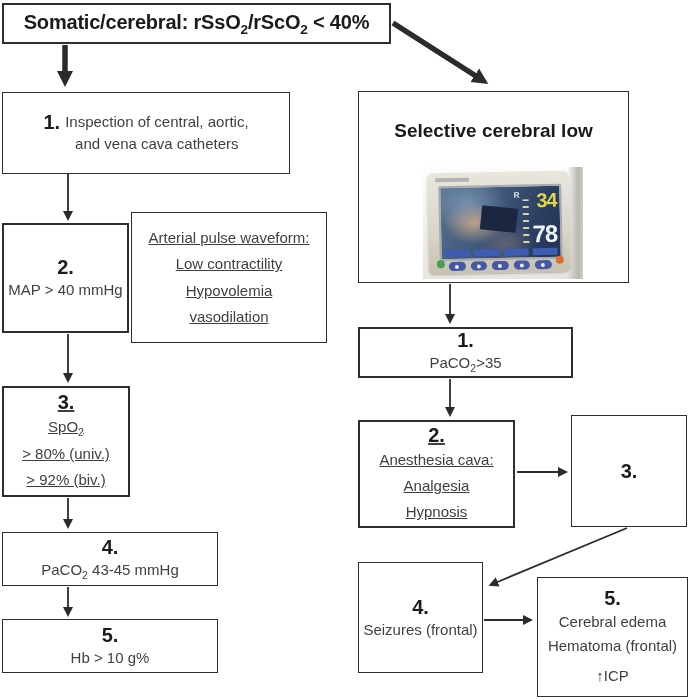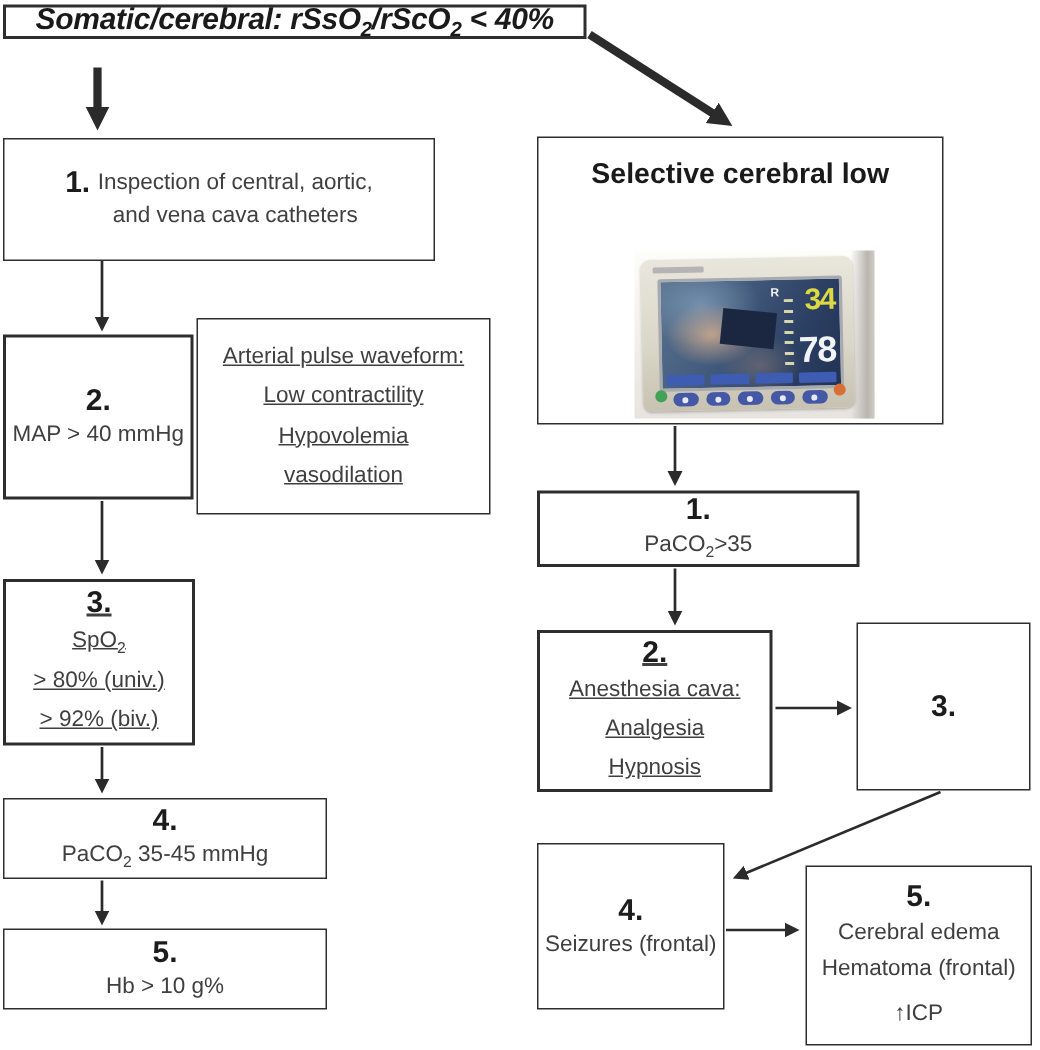--- a/index.html
+++ b/index.html
@@ -80,21 +80,21 @@
     <line class="thinline" x1="68" y1="334" x2="68" y2="376" marker-end="url(#mThin)"></line>
     <line class="thinline" x1="68" y1="498" x2="68" y2="522" marker-end="url(#mThin)"></line>
     <line class="thinline" x1="68" y1="587" x2="68" y2="610" marker-end="url(#mThin)"></line>
     <line class="thinline" x1="450" y1="284" x2="450" y2="317" marker-end="url(#mThin)"></line>
     <line class="thinline" x1="450" y1="379" x2="450" y2="410" marker-end="url(#mThin)"></line>
     <line class="thinline" x1="517" y1="472" x2="561" y2="472" marker-end="url(#mThin)"></line>
     <line class="thinline" x1="627" y1="528" x2="495" y2="583" marker-end="url(#mThin)"></line>
     <line class="thinline" x1="484" y1="620" x2="526" y2="620" marker-end="url(#mThin)"></line>
   </svg>
 
-  <div class="box titlebar" style="left:2px;top:3px;width:389px;height:23px;font-style:italic;">
+  <div class="box titlebar" style="left:2px;top:3px;width:389px;height:41px;">
     <div><span>Somatic/cerebral: rSsO</span><sub>2</sub><span>/rScO</span><sub>2</sub><span> &lt; 40%</span></div>
   </div>
 
   <div class="box thin" style="left:2px;top:92px;width:288px;height:82px;">
     <div class="inline-first">
       <span class="num">1.</span>
       <span class="txt">
         <span style="display:block;">Inspection of central, aortic,</span>
         <span style="display:block;">and vena cava catheters</span>
       </span>
@@ -115,29 +115,29 @@
 
   <div class="box loose" style="left:2px;top:386px;width:128px;height:111px;">
     <div class="num">3.</div>
     <div><span>SpO</span><sub>2</sub></div>
     <div>&gt; 80% (univ.)</div>
     <div>&gt; 92% (biv.)</div>
   </div>
 
   <div class="box thin" style="left:2px;top:532px;width:216px;height:54px;">
     <div class="num">4.</div>
-    <div><span>PaCO</span><sub>2</sub><span> 35-45 mmHg</span></div>
+    <div><span>PaCO</span><sub>2</sub><span> 43-45 mmHg</span></div>
   </div>
 
   <div class="box thin" style="left:2px;top:619px;width:216px;height:54px;">
     <div class="num">5.</div>
     <div>Hb &gt; 10 g%</div>
   </div>
 
-  <div class="box thin" style="left:358px;top:91px;width:271px;height:192px;justify-content:flex-start;padding-top:12px;">
+  <div class="box thin" style="left:358px;top:91px;width:271px;height:192px;justify-content:flex-start;padding-top:26px;">
     <div class="rheader">Selective cerebral low</div>
 
     <div class="photo">
       <div class="photo-shadow"></div>
       <div class="monitor">
         <div class="brand-smudge"></div>
         <div class="screen">
           <div class="screen-object"></div>
           <div class="r-label">R</div>
           <div class="gauge"></div>

